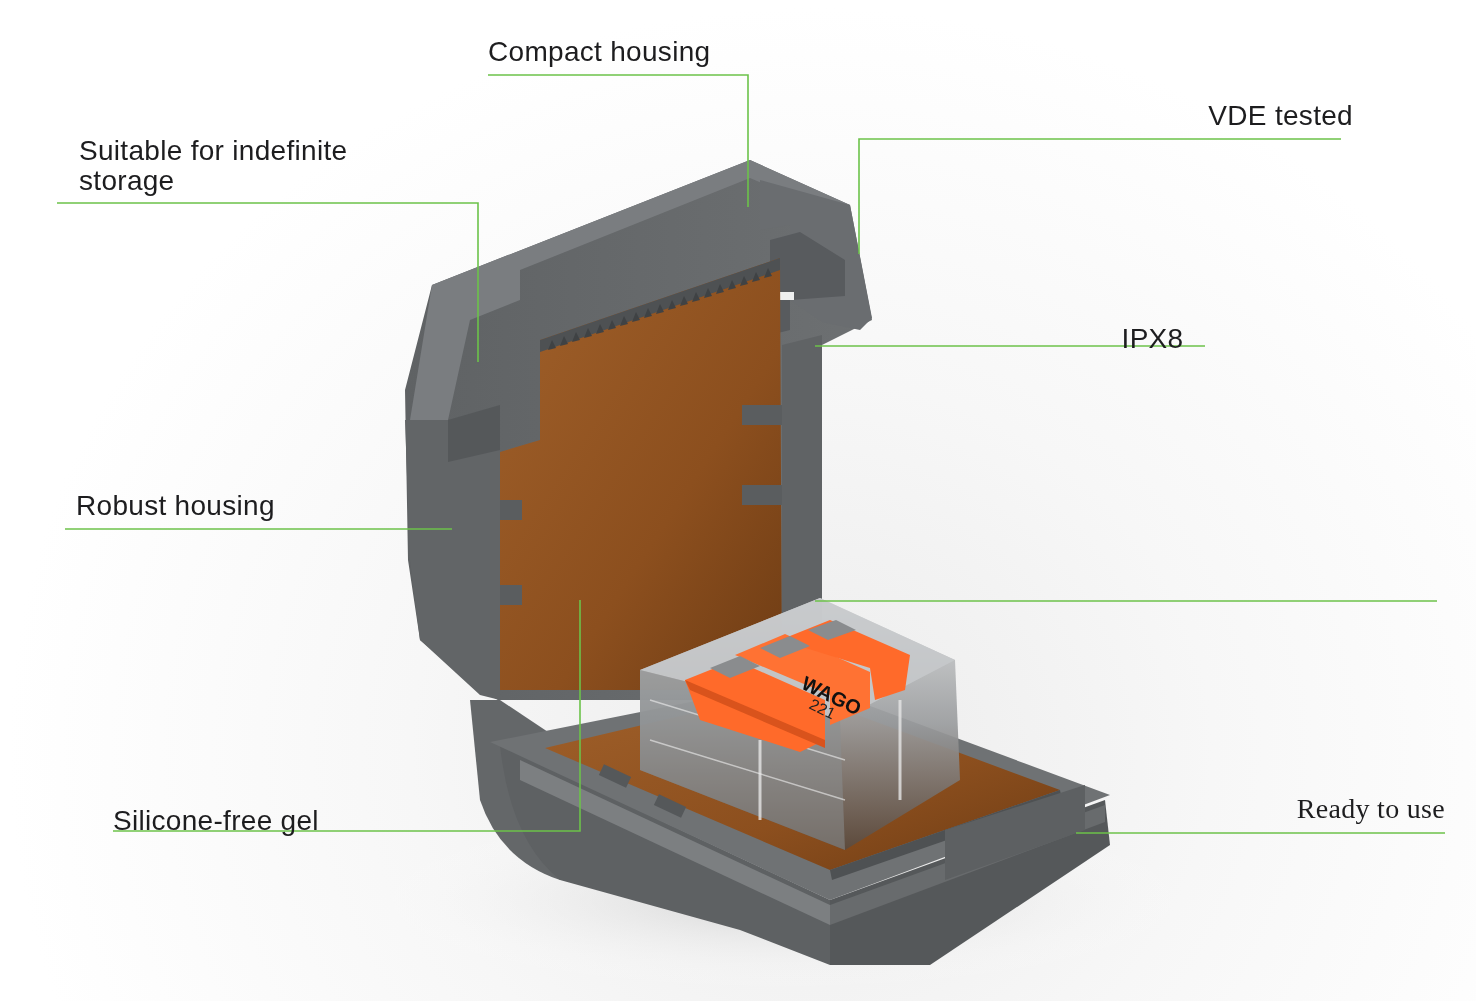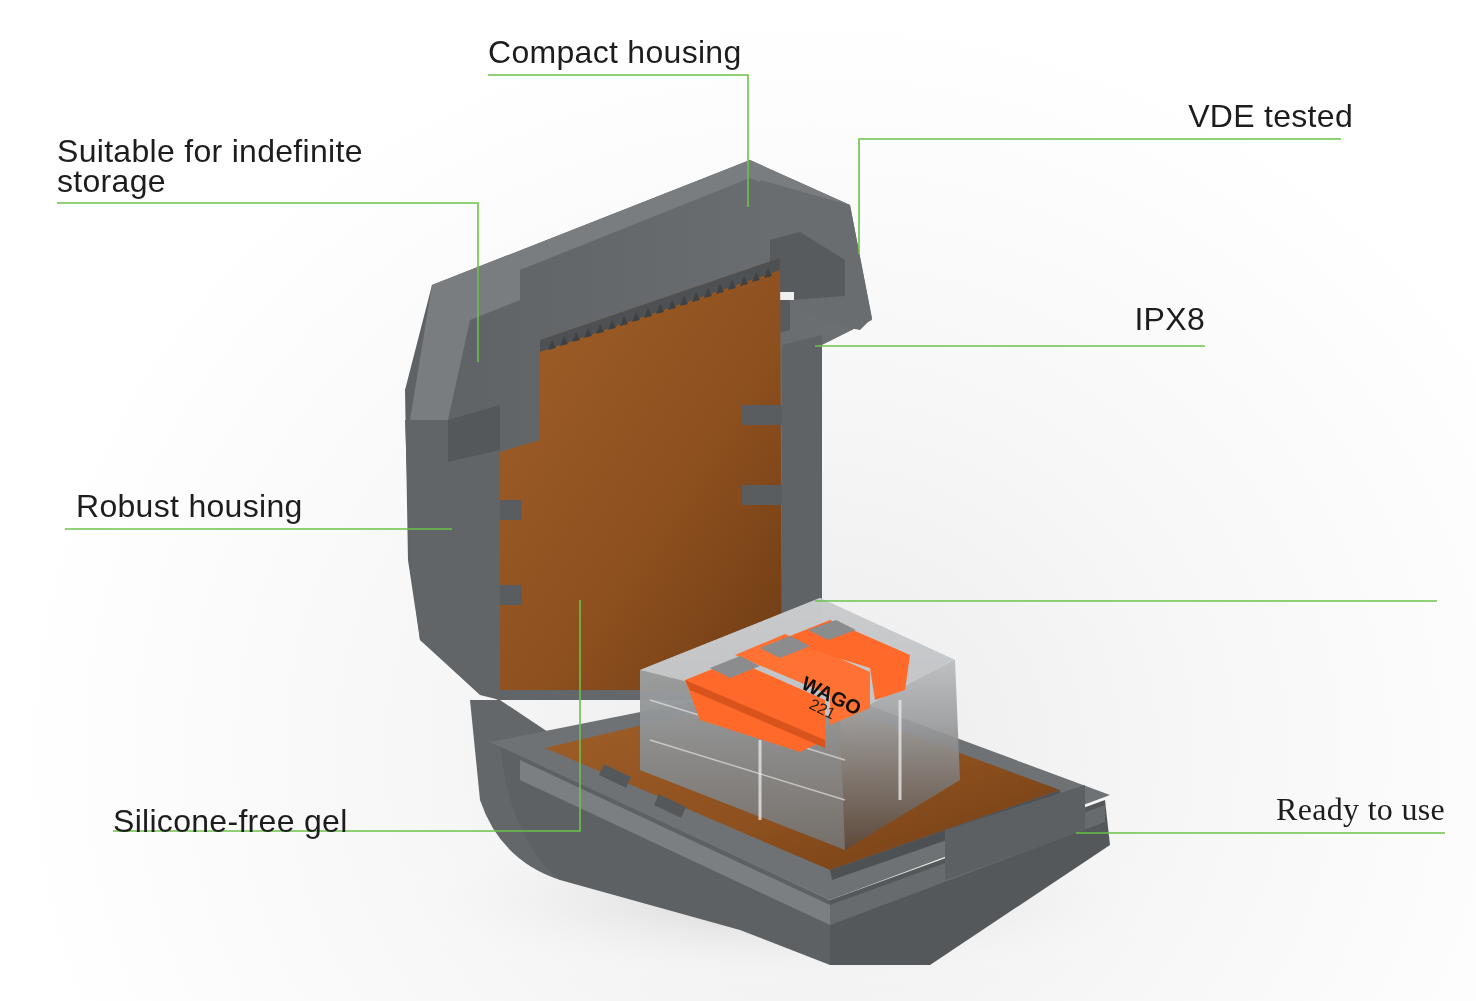--- a/index.html
+++ b/index.html
@@ -3,24 +3,24 @@
 <meta charset="utf-8">
 <style>
   html, body { margin:0; padding:0; }
   body {
     width:1476px; height:1001px; overflow:hidden; position:relative;
     background: radial-gradient(ellipse at 55% 75%, #ececec 0%, #f7f7f7 35%, #ffffff 70%);
     font-family: "Liberation Sans", "DejaVu Sans", sans-serif;
   }
   #stage { position:absolute; left:0; top:0; width:1476px; height:1001px; }
   .label {
-    position:absolute; font-size:32px; line-height:30px; color:#1d1d1f;
+    position:absolute; font-size:28px; line-height:30px; color:#1d1d1f;
     letter-spacing:0.3px; white-space:nowrap;
   }
-  .label.multiline { white-space:pre-line; }
+  .label.multiline { white-space:pre-line;margin-left:22px; }
   .label.right { text-align:right; }
   svg.overlay { position:absolute; left:0; top:0; }
 </style>
 </head>
 <body>
 
 <div id="stage">
 
   <svg class="overlay" width="1476" height="1001" viewBox="0 0 1476 1001">
     <defs>
@@ -152,18 +152,18 @@
       <polyline points="113,831 580,831 580,600"></polyline>
 
       <polyline points="1445,833 1076,833"></polyline>
     </g>
   </svg>
 
   <div class="label" style="left:488px; top:37px;">Compact housing</div>
   <div class="label right" style="left:1152px; top:101px; width:201px;">VDE tested</div>
   <div class="label multiline" style="left:57px; top:136px;">Suitable for indefinite
 storage</div>
-  <div class="label right" style="left:1100px; top:304px; width:105px;">IPX8</div>
+  <div class="label right" style="left:1100px; top:324px; width:105px;text-align:center;">IPX8</div>
   <div class="label" style="left:49px; top:491px;margin-left:27px;">Robust housing</div>
   <div class="label" style="left:113px; top:759px;margin-top:47px;">Silicone-free gel</div>
   <div class="label right" style="left:1200px; top:794px; width:245px;font-family:Liberation Serif, serif;">Ready to use</div>
 
 </div>
 
 </body></html>

